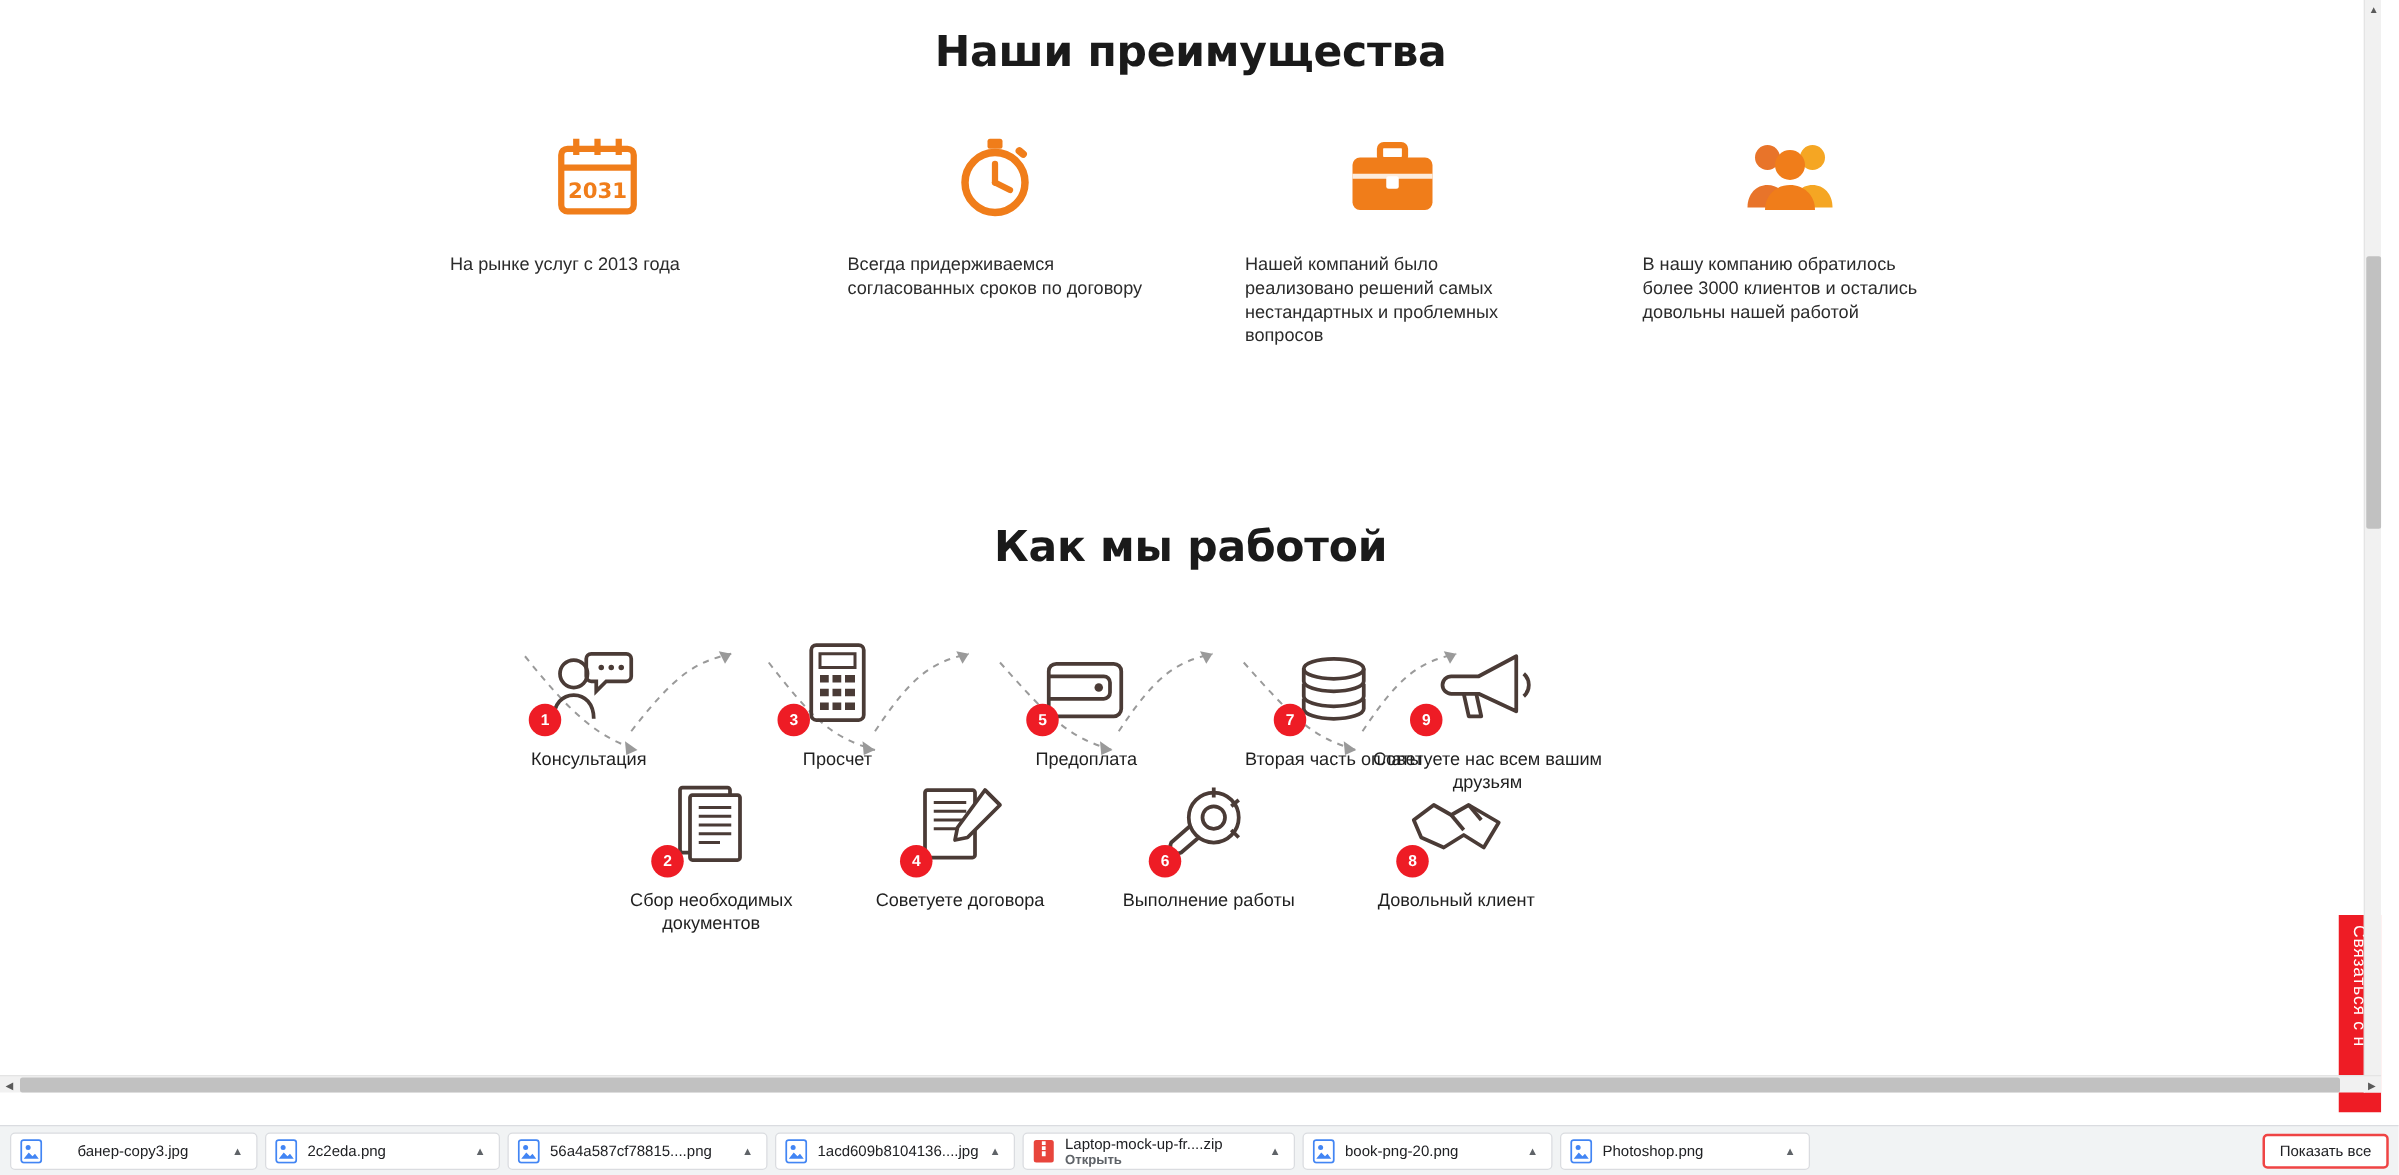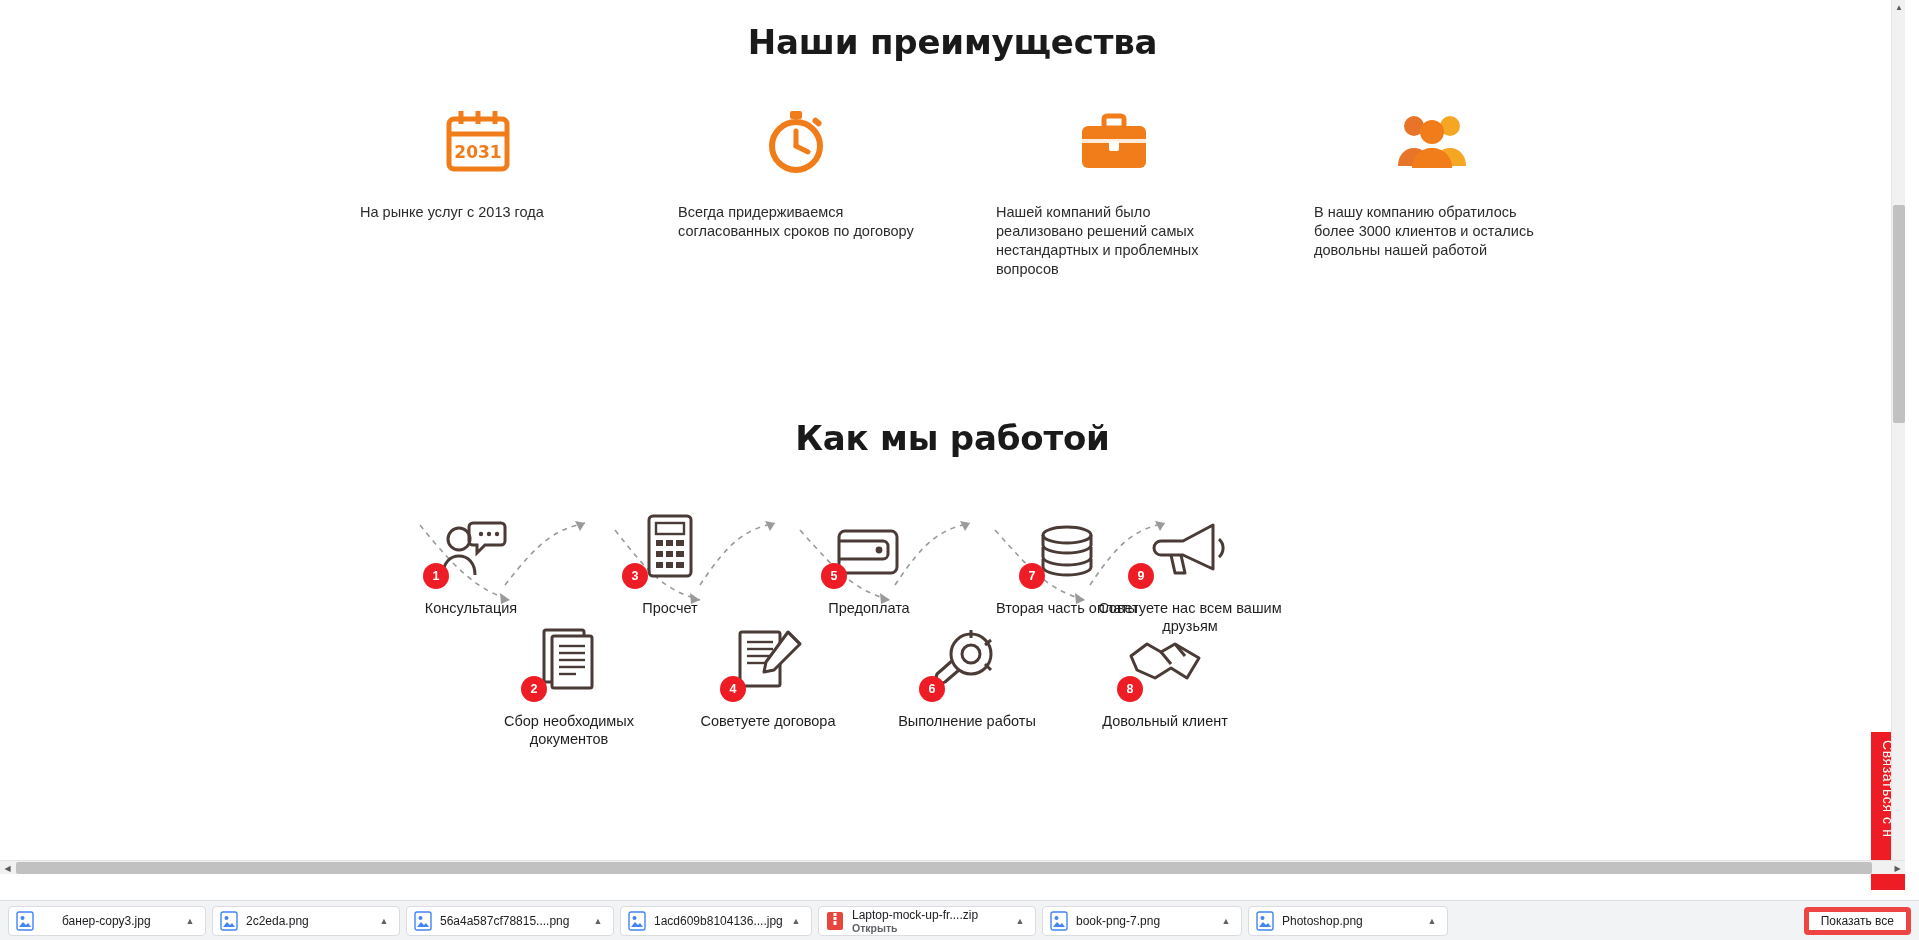--- a/index.html
+++ b/index.html
@@ -225,21 +225,21 @@
     width: 22px; height: 26px;
     display: flex; align-items: center; justify-content: center;
     color: #5f6368; font-size: 9px;
     flex: 0 0 auto;
   }
   .show-all {
     position: absolute;
     right: 8px; top: 6px;
     height: 28px;
     min-width: 96px;
-    border: 5px solid #ef4444;
+    border: 2px solid #ef4444;
     border-radius: 4px;
     background: #fff;
     color: #202124;
     font-size: 12px;
     display: flex;
     align-items: center;
     justify-content: center;
     padding: 0 12px;
   }
 </style>
@@ -575,21 +575,21 @@
 
     <div class="dl-item" style="width:200px;">
       <div class="dl-icon">
         <svg width="18" height="20" viewBox="0 0 18 20">
             <rect x="1" y="1" width="16" height="18" rx="2" fill="#fff" stroke="#4285f4" stroke-width="1.4"></rect>
             <circle cx="6.5" cy="7" r="2" fill="#4285f4"></circle>
             <path d="M3 16l4-5 3 3 2-2 3 4z" fill="#4285f4"></path>
           </svg>
       </div>
       <div class="dl-labels">
-        <div class="dl-name">book-png-7.png</div>
+        <div class="dl-name">book-png-20.png</div>
       </div>
       <div class="dl-caret">▲</div>
     </div>
 
     <div class="dl-item" style="width:200px;">
       <div class="dl-icon">
         <svg width="18" height="20" viewBox="0 0 18 20">
             <rect x="1" y="1" width="16" height="18" rx="2" fill="#fff" stroke="#4285f4" stroke-width="1.4"></rect>
             <circle cx="6.5" cy="7" r="2" fill="#4285f4"></circle>
             <path d="M3 16l4-5 3 3 2-2 3 4z" fill="#4285f4"></path>

